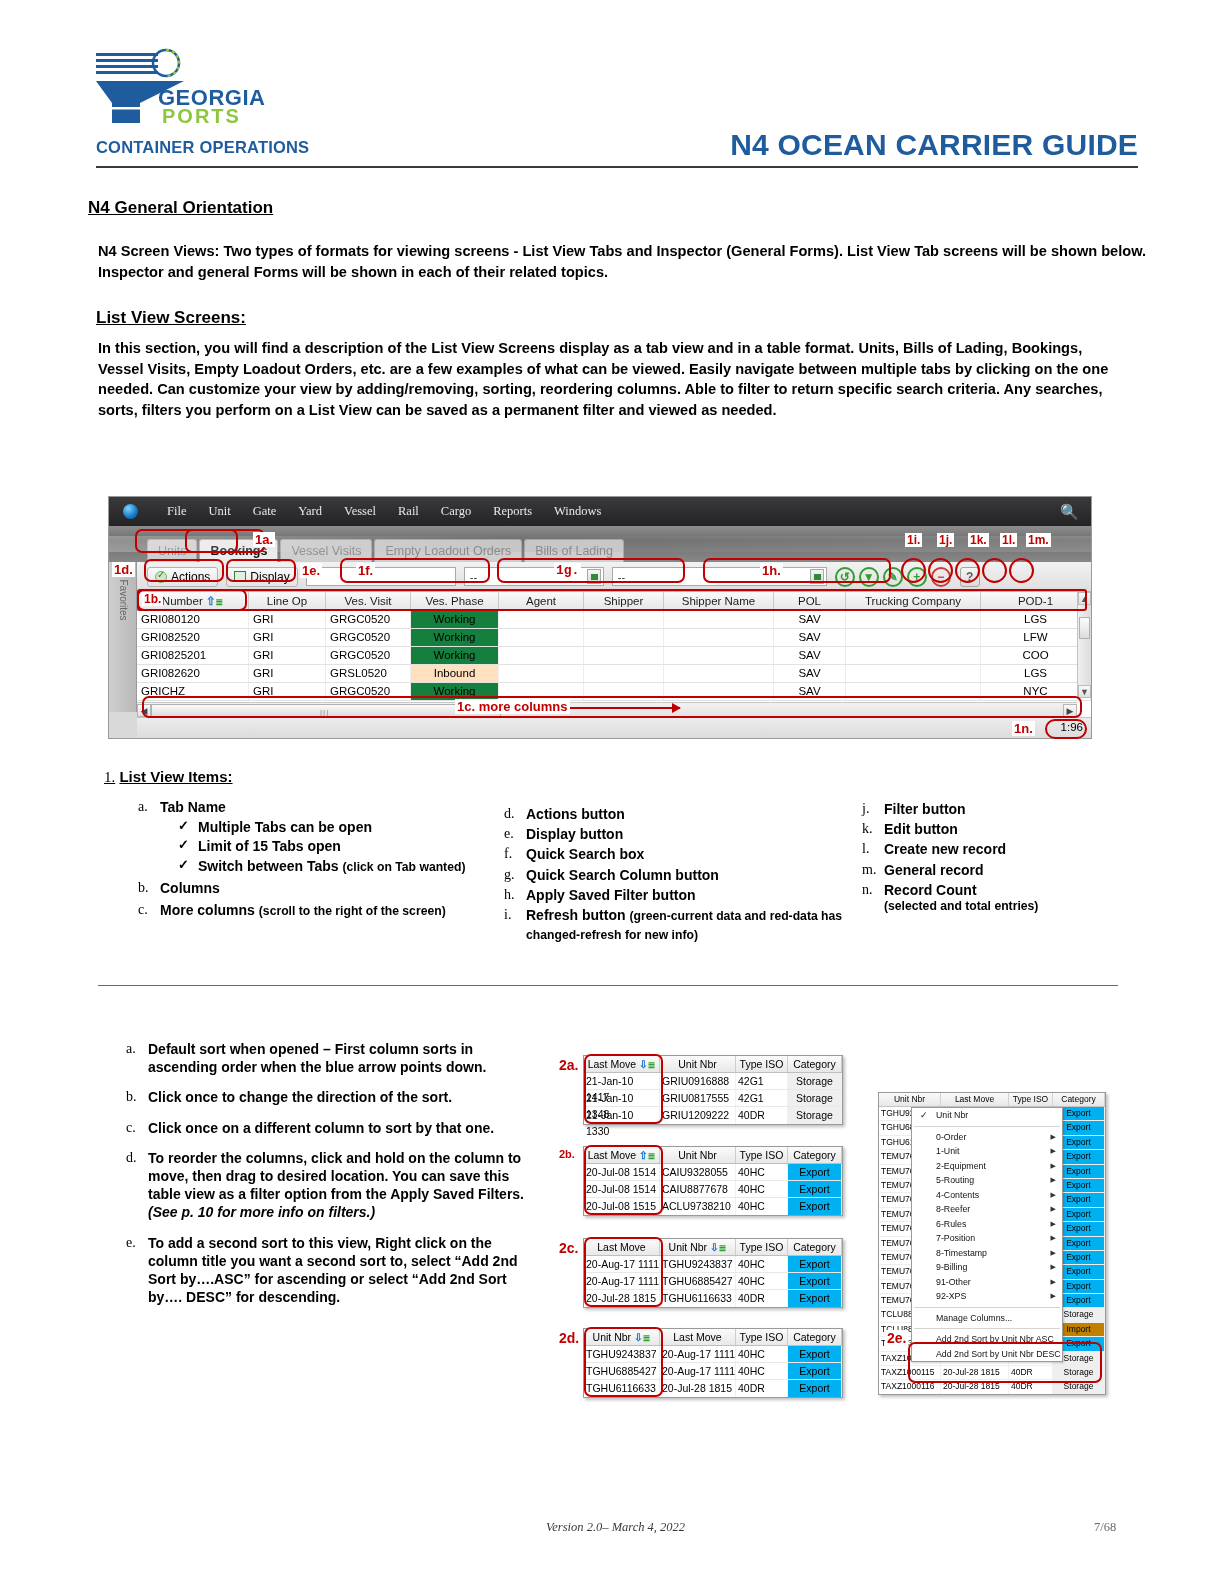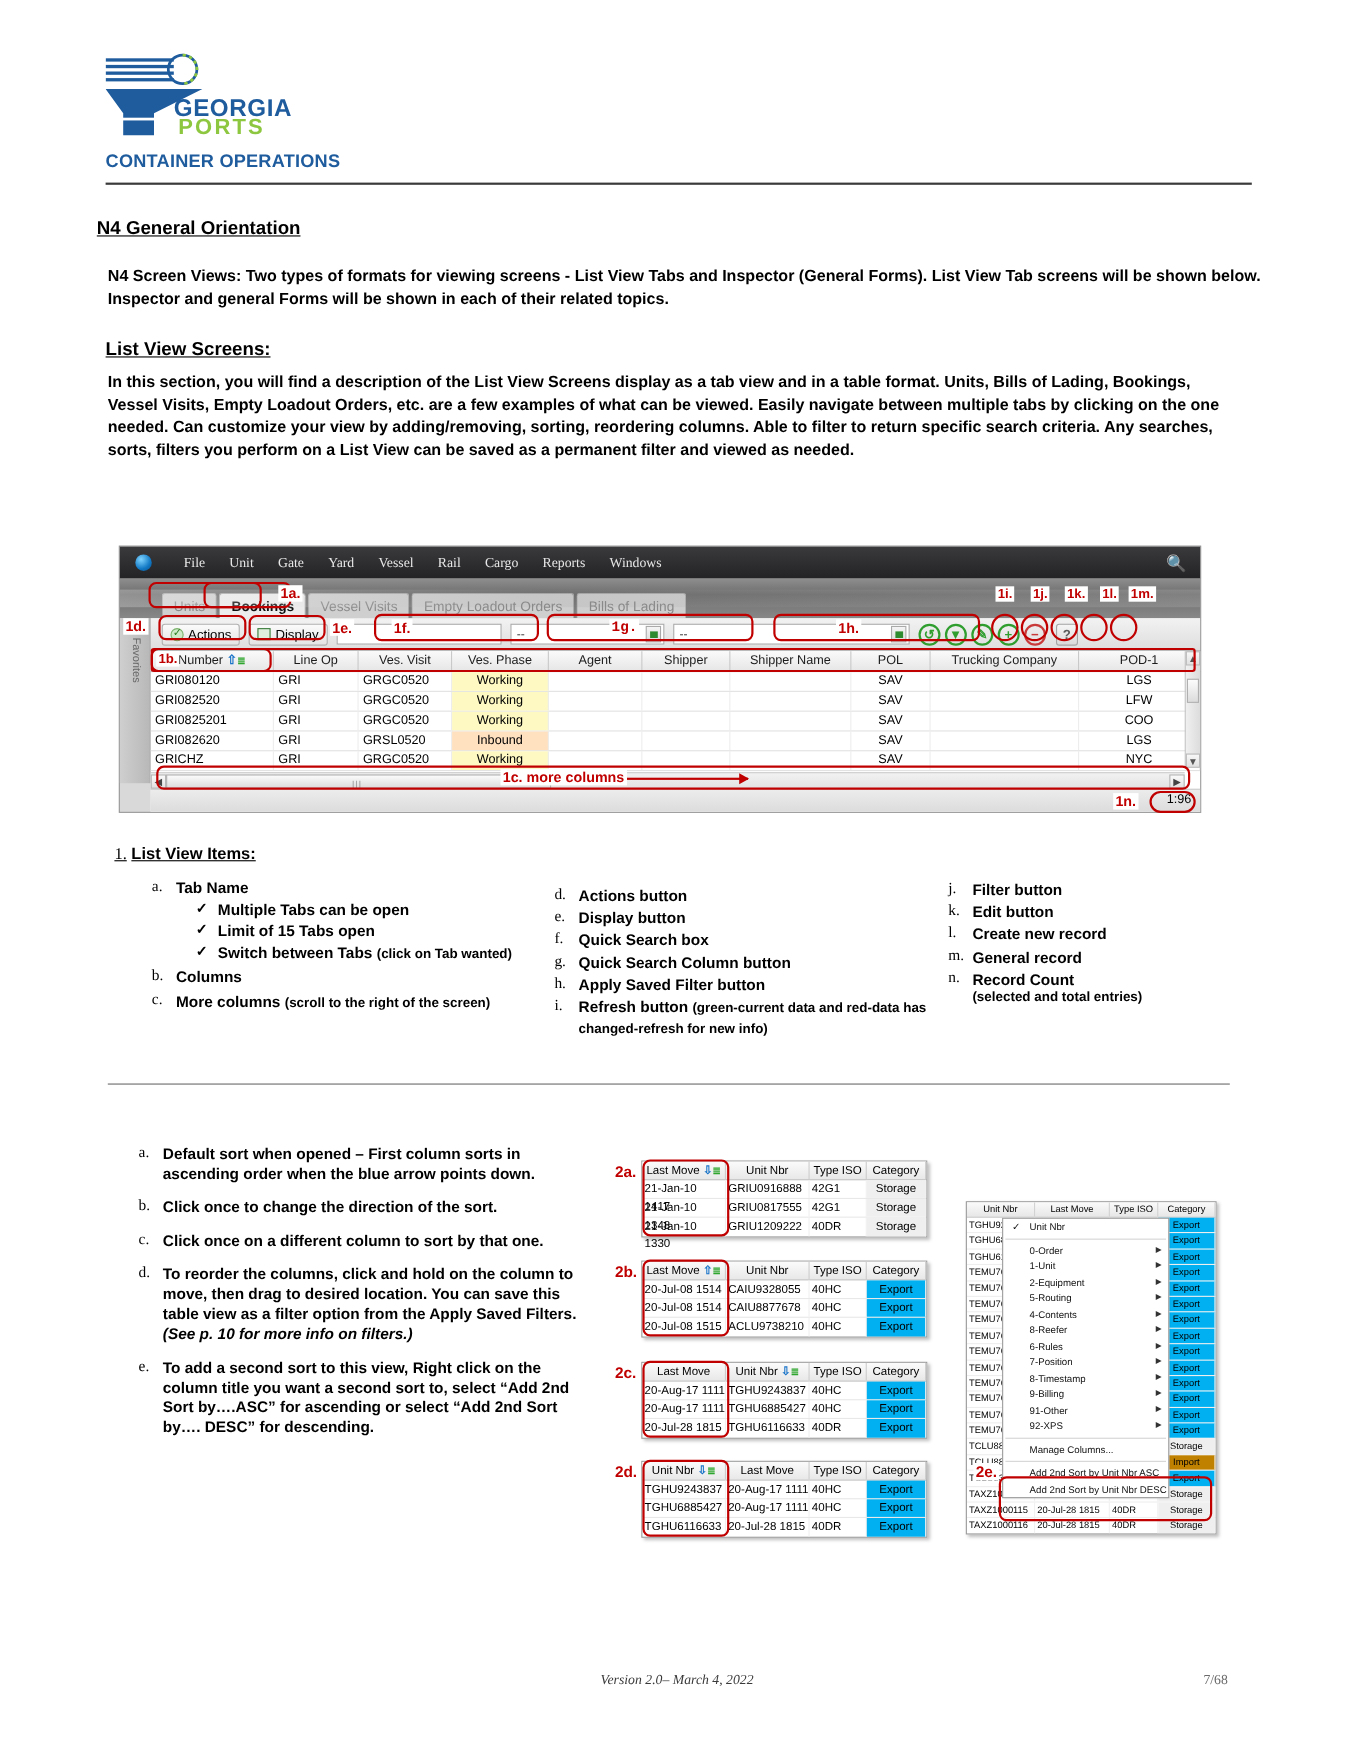--- a/index.html
+++ b/index.html
@@ -142,21 +142,21 @@
   .grid-head { display:flex; height:19px; background:linear-gradient(#fafafa,#e6e6e6);
      border-bottom:1px solid #bdbdbd; }
   .grid-head div {
     font-size:11.5px; text-align:center; border-right:1px solid #c9c9c9; line-height:18px;
     font-family:"Liberation Sans", sans-serif; color:#1c1c1c;
   }
   .grid-row { display:flex; height:18px; border-bottom:1px solid #e2e2e2; }
   .grid-row div { font-size:11.5px; line-height:17px; border-right:1px solid #ededed;
     font-family:"Liberation Sans", sans-serif; padding-left:4px; }
   .cell-ctr { text-align:center; padding-left:0 !important; }
-  .ph-working { background:#fef9c3; text-align:center; padding-left:0 !important; }
+  .ph-working { background:#15803d; text-align:center; padding-left:0 !important; }
   .ph-inbound { background:#FFE0BF; text-align:center; padding-left:0 !important; }
   .vscroll {
     position:absolute; right:0; top:0; width:14px; bottom:40px;
     background:linear-gradient(90deg,#f0f0f0,#dcdcdc); border-left:1px solid #c2c2c2;
   }
   .vscroll .arrow { height:13px; font-size:9px; text-align:center; line-height:12px; color:#555;
     background:linear-gradient(#f8f8f8,#e0e0e0); border:1px solid #bbb; }
   .vscroll .thumb { position:absolute; top:25px; left:1px; width:11px; height:22px;
     background:linear-gradient(#fcfcfc,#dcdcdc); border:1px solid #b0b0b0; }
   .hscroll {
@@ -277,20 +277,21 @@
         </g>
         <circle cx="70" cy="18" r="13" fill="none" stroke="#1F5C9E" stroke-width="2.5"></circle>
         <path d="M70 5 a13 13 0 0 1 0 26" fill="none" stroke="#8DC63F" stroke-width="2.5" stroke-dasharray="3 3"></path>
         <path d="M0 36 L88 36 L44 58 L44 78 L16 78 L16 58 Z" fill="#1F5C9E"></path>
         <rect x="0" y="62" width="44" height="2.5" fill="#ffffff"></rect>
       </svg>
       <div style="position:absolute;left:62px;top:40px;font-size:22px;font-weight:bold;color:#1F5C9E;letter-spacing:0.5px;">GEORGIA</div>
       <div style="position:absolute;left:66px;top:60px;font-size:20px;font-weight:bold;color:#8DC63F;letter-spacing:2px;">PORTS</div>
     </div>
     <div class="dept">CONTAINER OPERATIONS</div>
+    <div class="header-title">N4 OCEAN CARRIER GUIDE</div>
     <div class="header-rule"></div>
   </div>
 
   <div class="h-under" id="sec-orient">N4 General Orientation</div>
   <div class="p-bold" id="para-1">N4 Screen Views:  Two types of formats for viewing screens - List View Tabs and Inspector (General Forms).  List View Tab screens will be shown below.  Inspector and general Forms will be shown in each of their related topics.</div>
   <div class="h-under" id="sec-lvs">List View Screens:</div>
   <div class="p-bold" id="para-2">In this section, you will find a description of the List View Screens display as a tab view and in a table format.  Units, Bills of Lading, Bookings, Vessel Visits, Empty Loadout Orders, etc. are a few examples of what can be viewed. Easily navigate between multiple tabs by clicking on the one needed.  Can customize your view by adding/removing, sorting, reordering columns.  Able to filter to return specific search criteria.  Any searches, sorts, filters you perform on a List View can be saved as a permanent filter and viewed as needed.</div>
 
   <div class="n4">
 
@@ -638,21 +639,21 @@
     </div>
     <div class="mr" style="border-bottom:none">
       <div style="flex:0 0 76px">21-Jan-10 1330</div>
       <div style="flex:0 0 76px">GRIU1209222</div>
       <div style="flex:0 0 52px">40DR</div>
       <div style="flex:1" class="cat-sto">Storage</div>
     </div>
   </div>
   <div class="rbox" style="left:584px; top:1054px; width:79px; height:70px;"></div>
 
-  <div class="cal" style="left:557px; top:1148px; font-size:14px;text-align:right;">2b.</div>
+  <div class="cal" style="left:557px; top:1148px; font-size:11px;text-align:right;">2b.</div>
   <div class="mini" style="left:583px; top:1146px; width:260px;">
     <div class="mh">
       <div style="flex:0 0 76px">
         <span>Last Move</span>
         <span class="arrow-up">⇧</span><span class="bars">≣</span>
       </div>
       <div style="flex:0 0 76px">Unit Nbr</div>
       <div style="flex:0 0 52px">Type ISO</div>
       <div style="flex:1">Category</div>
     </div>

